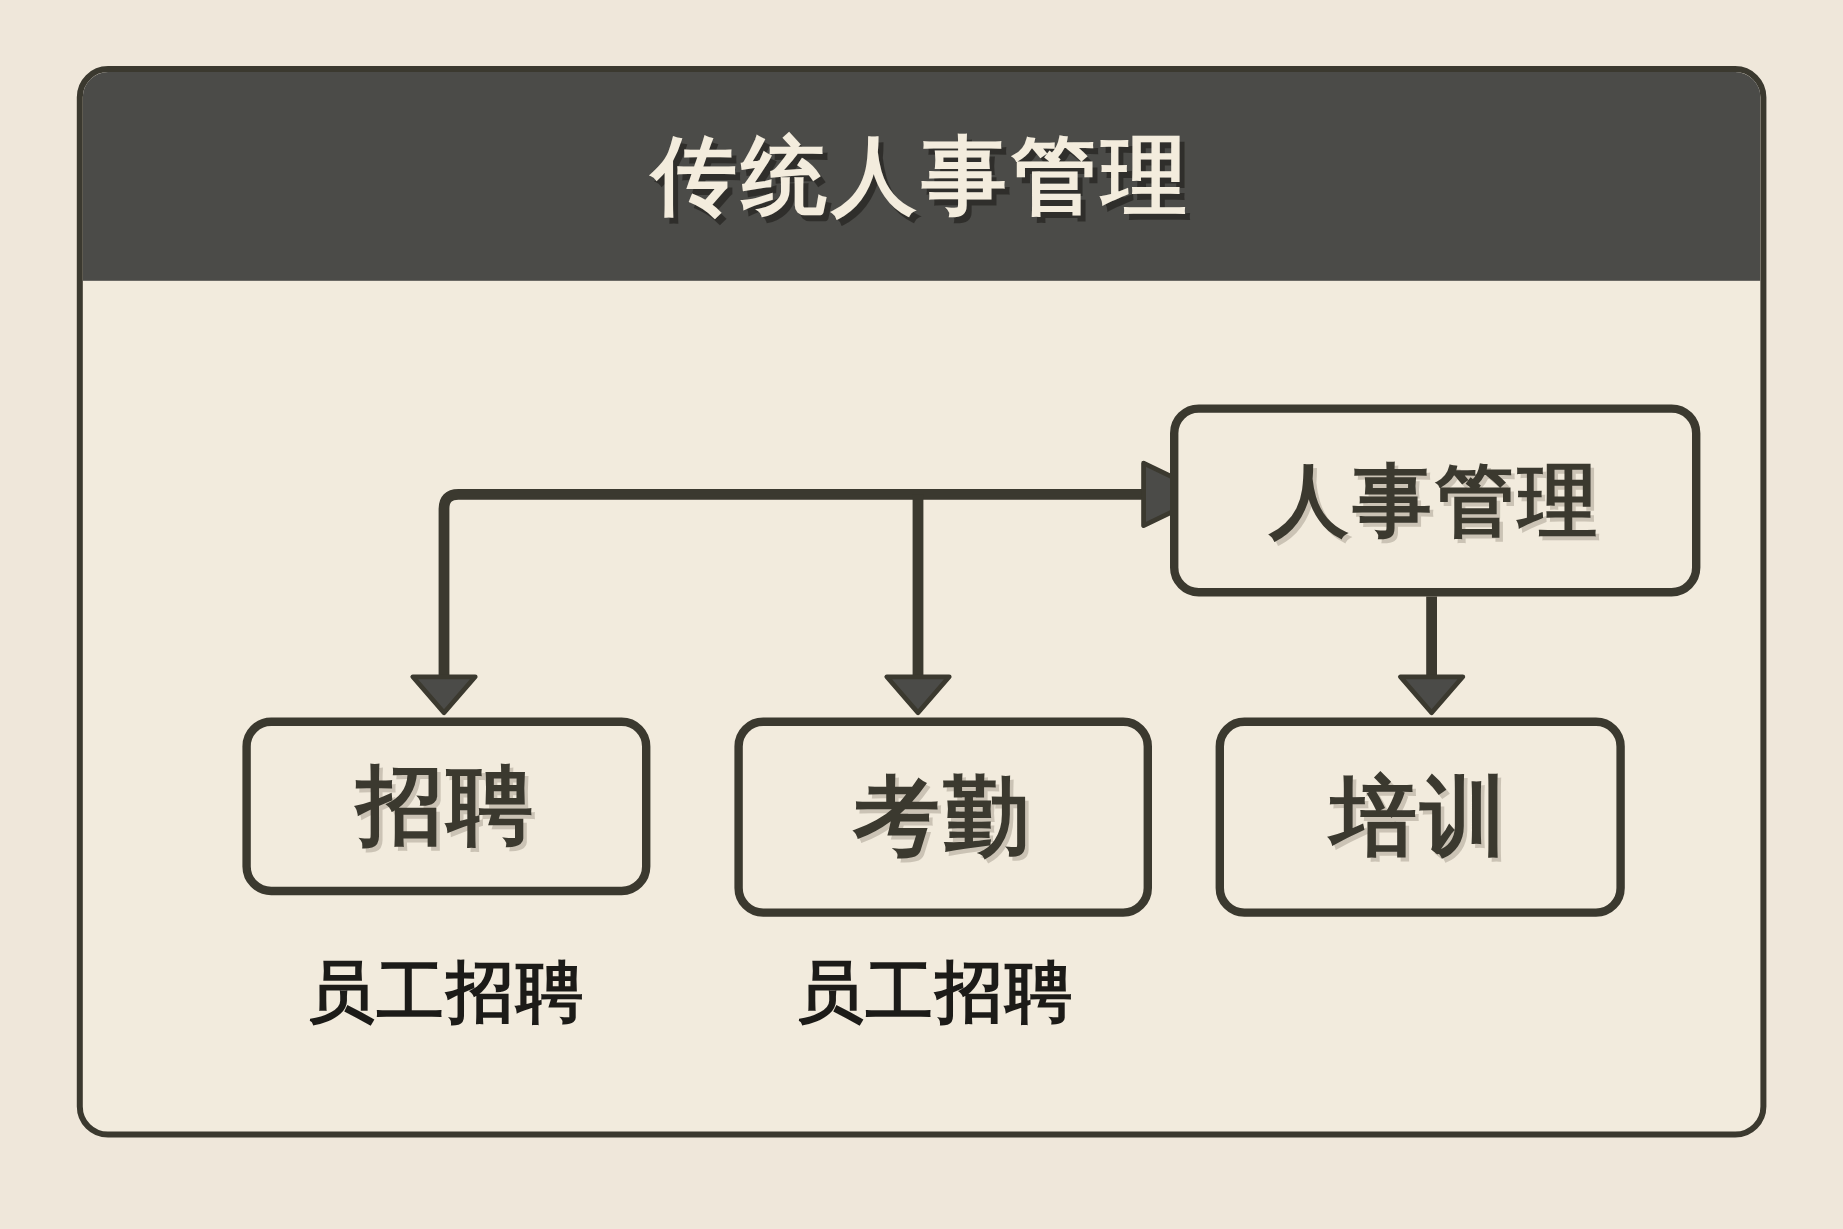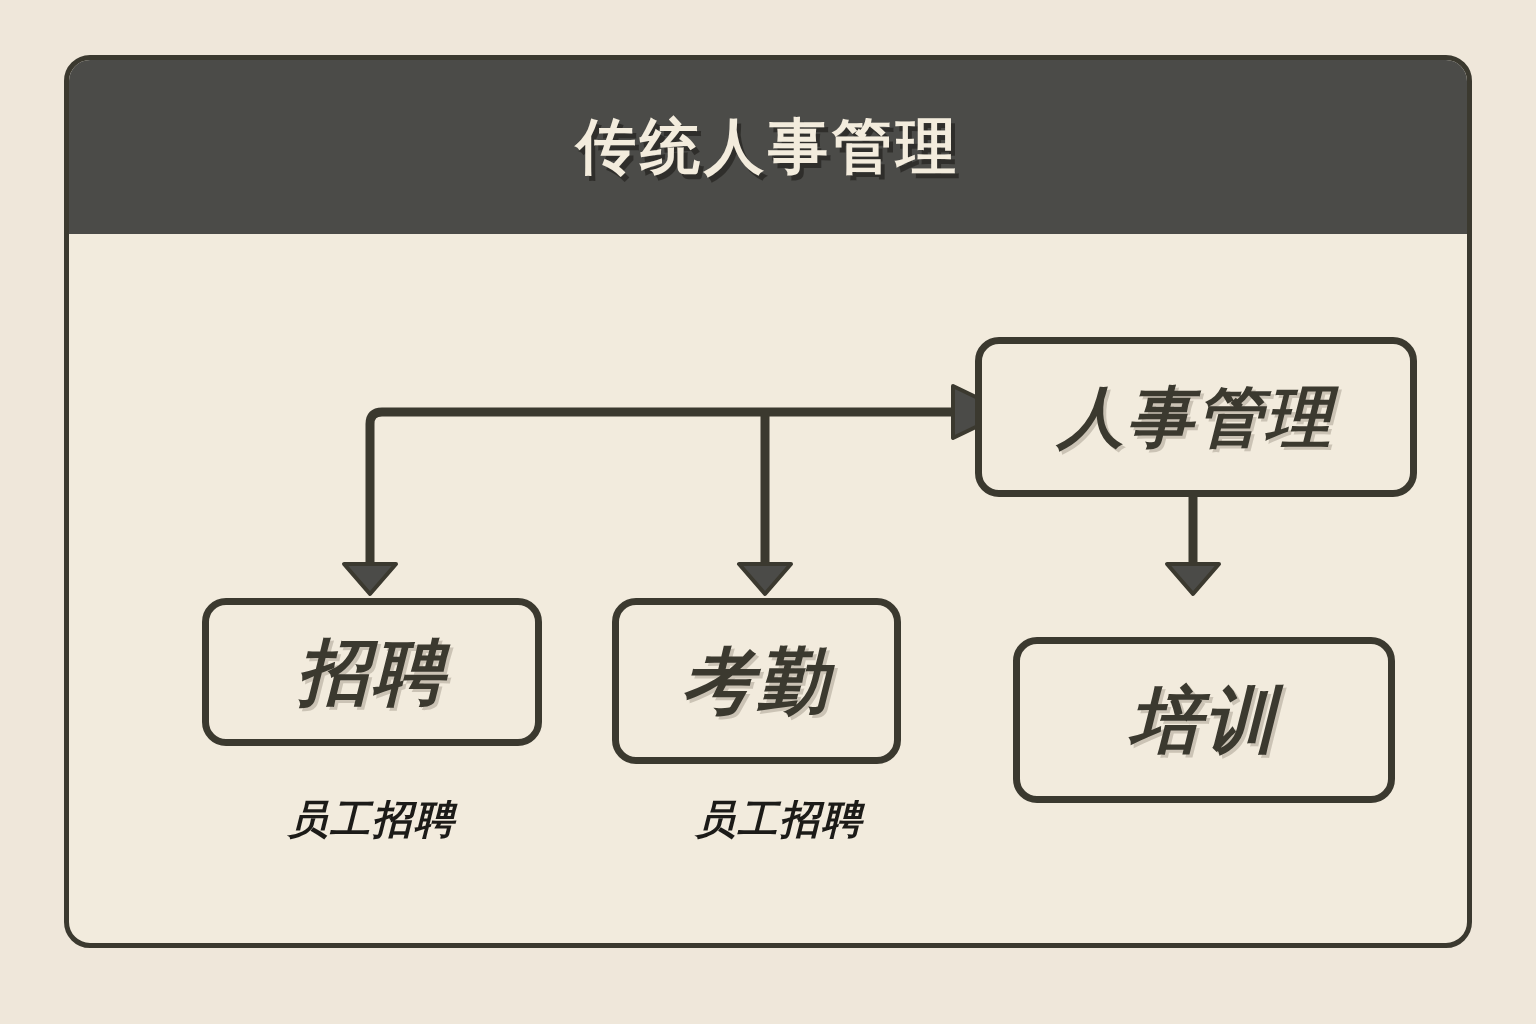--- a/index.html
+++ b/index.html
@@ -41,36 +41,35 @@
     top: 0;
     width: 100%;
     height: 174px;
     background: #4b4b48;
     display: flex;
     align-items: center;
     justify-content: center;
   }
   .card-title {
     color: #f3ecdd;
-    font-size: 60px;
+    font-size: 71px;
     font-weight: 700;
     letter-spacing: 4px;
     line-height: 1;
     text-shadow: 4px 5px 0 rgba(25,24,20,0.55);
     white-space: nowrap;
   }
 
   
   .card-body {
     position: absolute;
     left: 0;
     top: 174px;
     width: 100%;
     height: 714px;
-    font-style: italic;
   }
 
   
   .connectors {
     position: absolute;
     left: 0;
     top: 0;
     width: 1398px;
     height: 714px;
     pointer-events: none;
@@ -99,29 +98,29 @@
 
   .node-root {
     left: 906px;
     top: 103px;
     width: 442px;
     height: 160px;
   }
   .node-root .node-label { font-size: 66px; }
 
   .node-a { left: 133px; top: 364px; width: 340px; height: 148px; }
-  .node-b { left: 543px; top: 364px; width: 289px; height: 166px; }
-  .node-c { left: 944px; top: 364px; width: 382px; height: 166px; margin-top: 39px; }
+  .node-b { left: 543px; top: 364px; width: 348px; height: 166px; }
+  .node-c { left: 944px; top: 364px; width: 341px; height: 166px; }
 
   
   .caption {
     position: absolute;
     top: 565px;
     color: #1c1b18;
-    font-size: 40px;
+    font-size: 56px;
     font-weight: 700;
     letter-spacing: 2px;
     line-height: 1;
     white-space: nowrap;
     text-align: center;
   }
   .caption-a { left: 133px; width: 340px; }
   .caption-b { left: 543px; width: 335px; }
   .caption-c { left: 944px; width: 341px; }
 </style>

